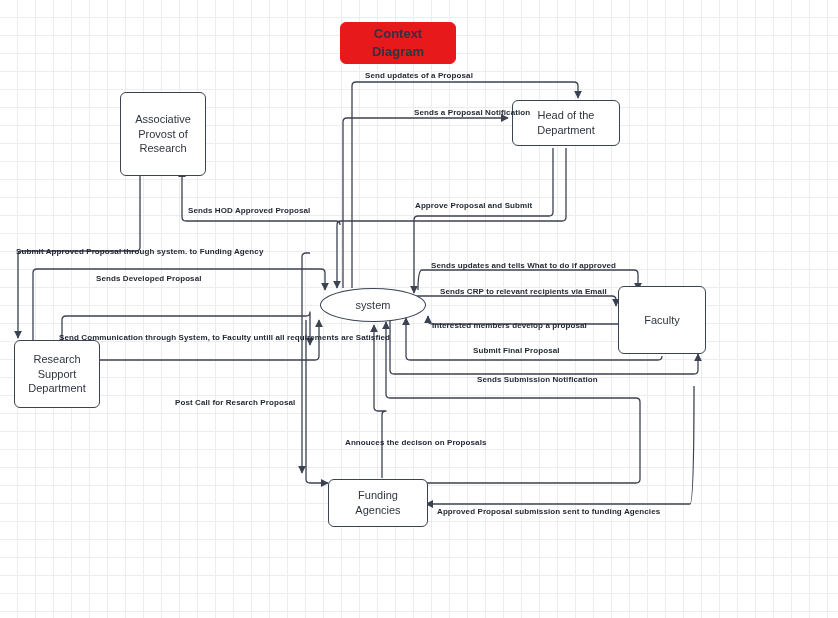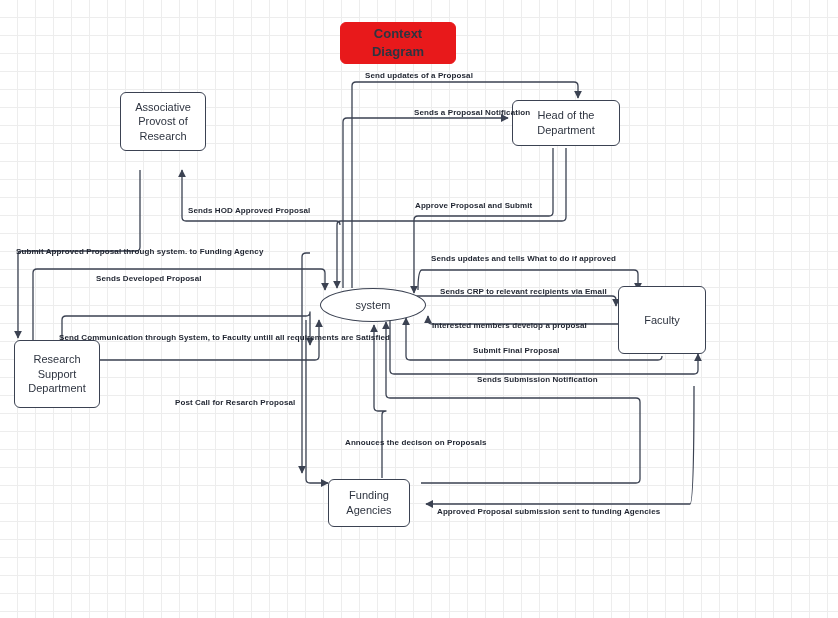--- a/index.html
+++ b/index.html
@@ -142,21 +142,21 @@
       <path d="M 694 386 Q 694 504 690 504 L 426 504"></path>
 
     </g>
   </svg>
 
   <div class="title-box" style="left:340px; top:22px; width:116px; height:42px;">
     <span class="node-label">Context
 Diagram</span>
   </div>
 
-  <div class="node" style="left:120px; top:92px; width:86px; height:59px;">
+  <div class="node" style="left:120px; top:92px; width:86px; height:84px;">
     <span class="node-label">Associative
 Provost of
 Research</span>
   </div>
 
   <div class="node" style="left:512px; top:100px; width:108px; height:46px;">
     <span class="node-label">Head of the
 Department</span>
   </div>
 
@@ -167,38 +167,38 @@
   <div class="node" style="left:14px; top:340px; width:86px; height:68px;">
     <span class="node-label">Research
 Support
 Department</span>
   </div>
 
   <div class="node" style="left:618px; top:286px; width:88px; height:68px;">
     <span class="node-label">Faculty</span>
   </div>
 
-  <div class="node" style="left:328px; top:479px; width:82px; height:48px;">
+  <div class="node" style="left:328px; top:479px; width:100px; height:48px;">
     <span class="node-label">Funding
 Agencies</span>
   </div>
 
   <div class="edge-label" style="left:365px; top:71px;">Send updates of a Proposal</div>
 
   <div class="edge-label" style="left:374px; top:108px;padding-left:40px;">Sends a Proposal Notification</div>
 
   <div class="edge-label" style="left:188px; top:206px;">Sends HOD Approved Proposal</div>
 
   <div class="edge-label" style="left:415px; top:201px;">Approve Proposal and Submit</div>
 
   <div class="edge-label" style="left:16px; top:247px;">Submit Approved Proposal through system. to Funding Agency</div>
 
   <div class="edge-label" style="left:96px; top:274px;">Sends Developed Proposal</div>
 
-  <div class="edge-label" style="left:431px; top:254px;">Sends updates and tells What to do if approved</div>
+  <div class="edge-label" style="left:431px; top:261px;">Sends updates and tells What to do if approved</div>
 
   <div class="edge-label" style="left:434px; top:287px;margin-left:6px;">Sends CRP to relevant recipients via  Email</div>
 
   <div class="edge-label" style="left:432px; top:321px;">Interested members develop a proposal</div>
 
   <div class="edge-label" style="left:59px; top:333px;">Send Communication through System, to Faculty untill all requirements are Satisfied</div>
 
   <div class="edge-label" style="left:473px; top:346px;">Submit Final Proposal</div>
 
   <div class="edge-label" style="left:477px; top:375px;">Sends Submission Notification</div>

